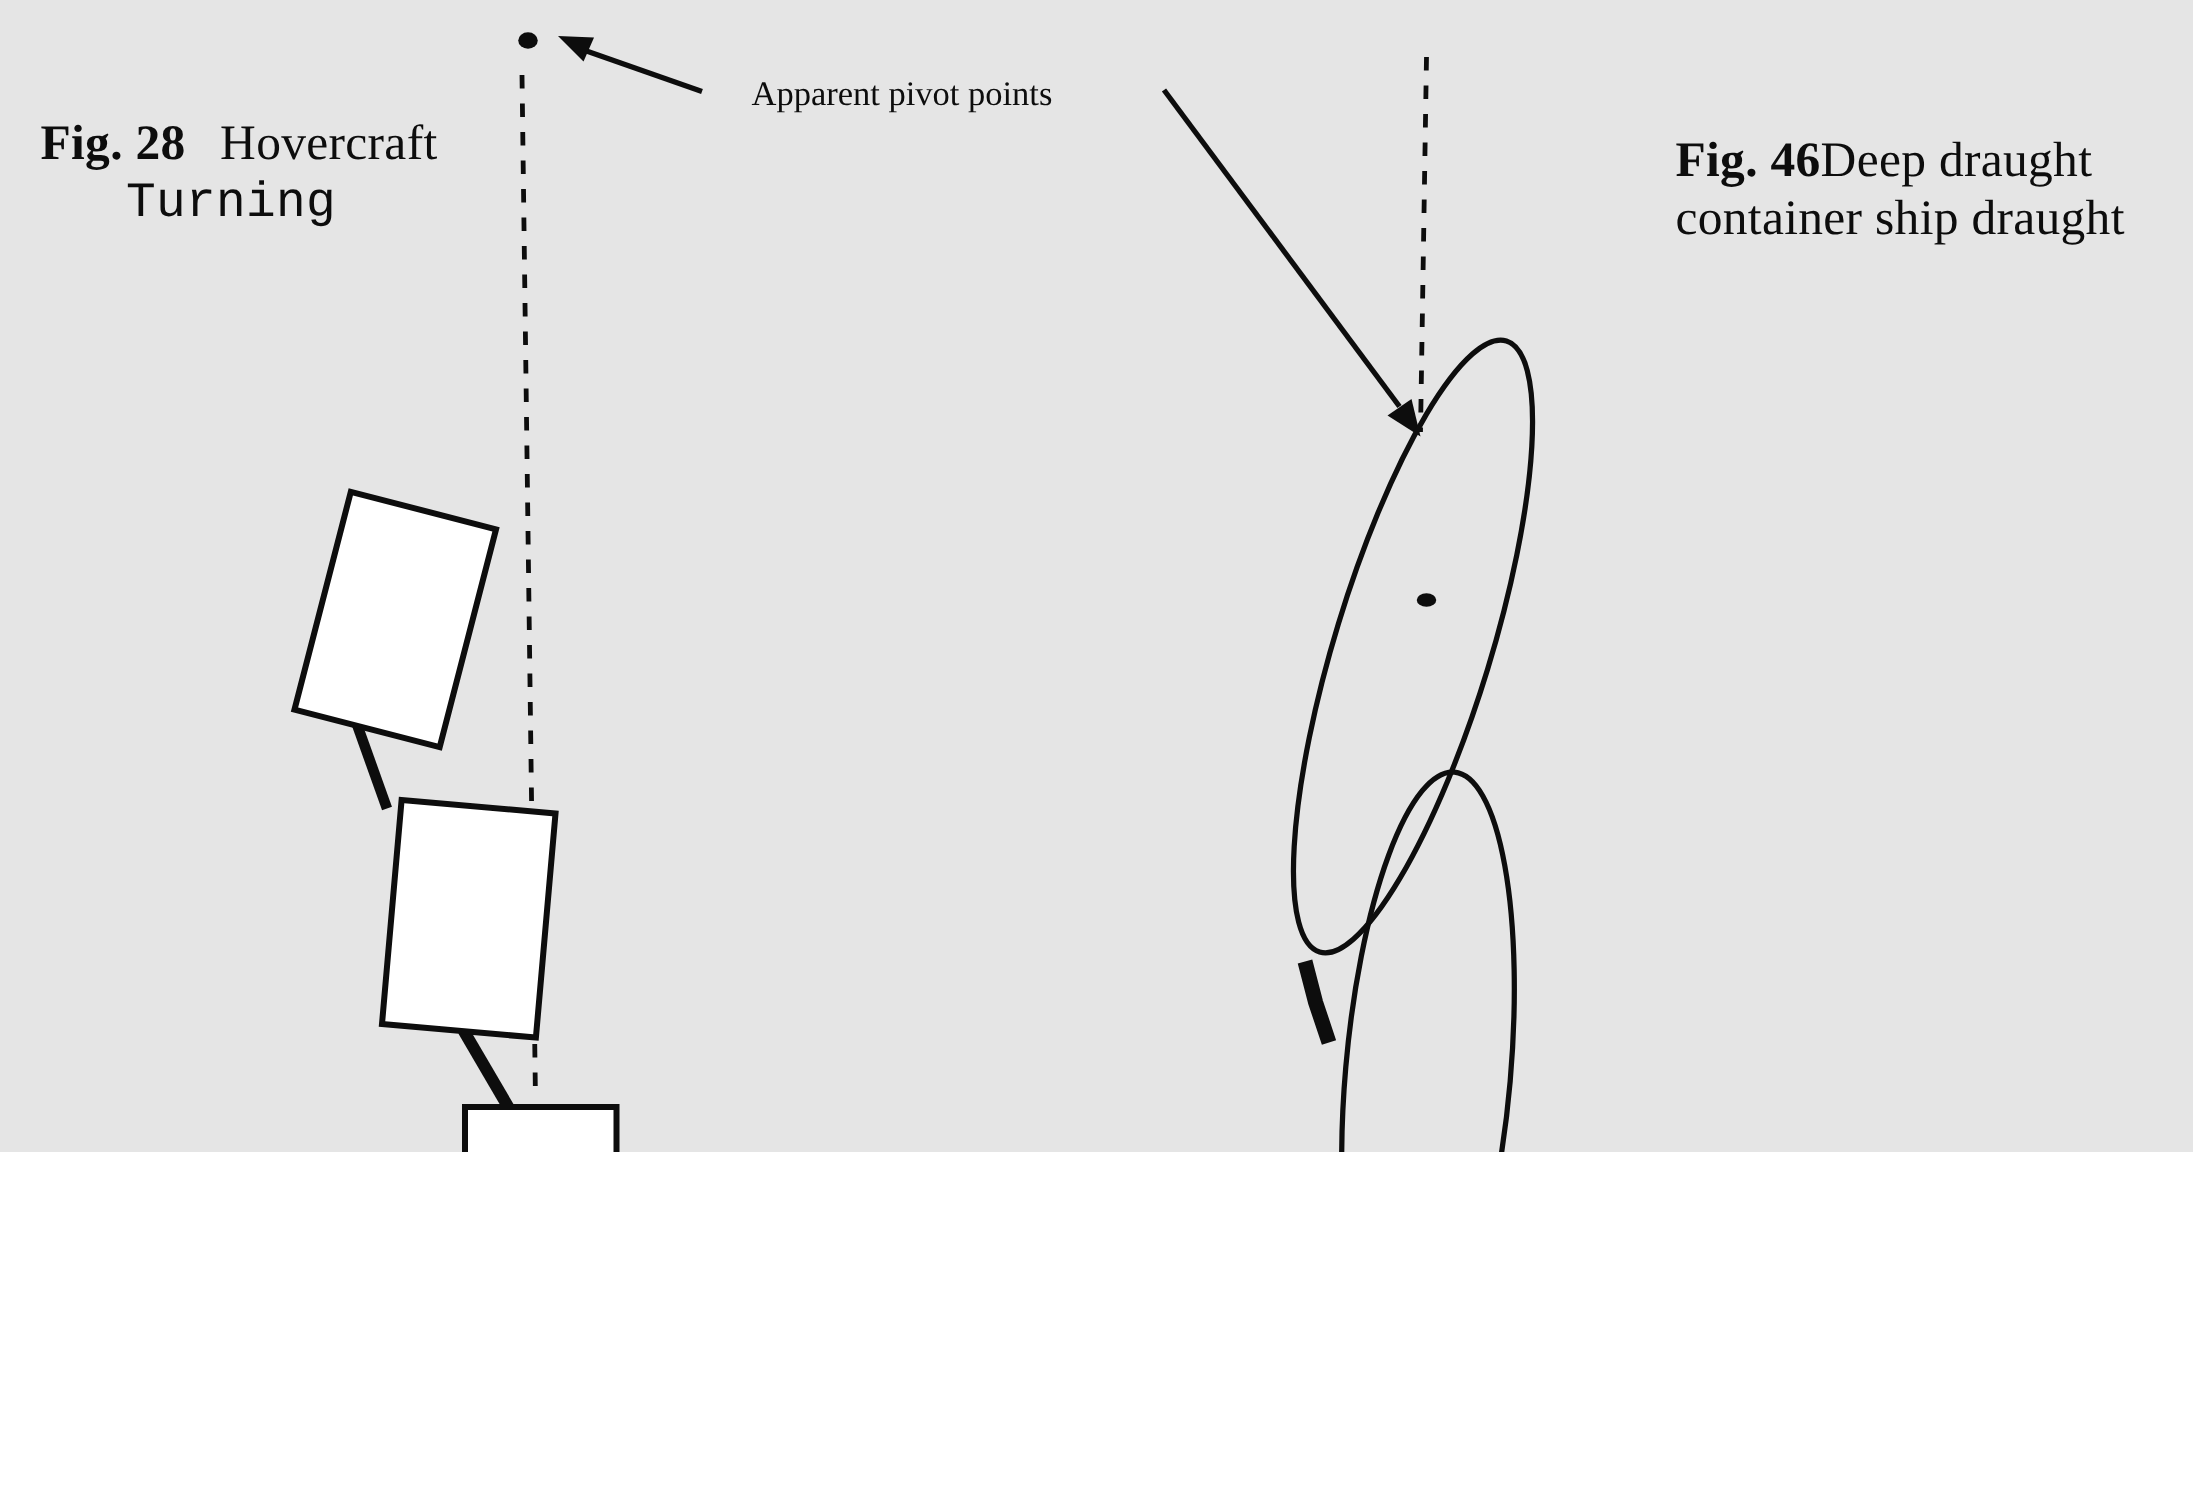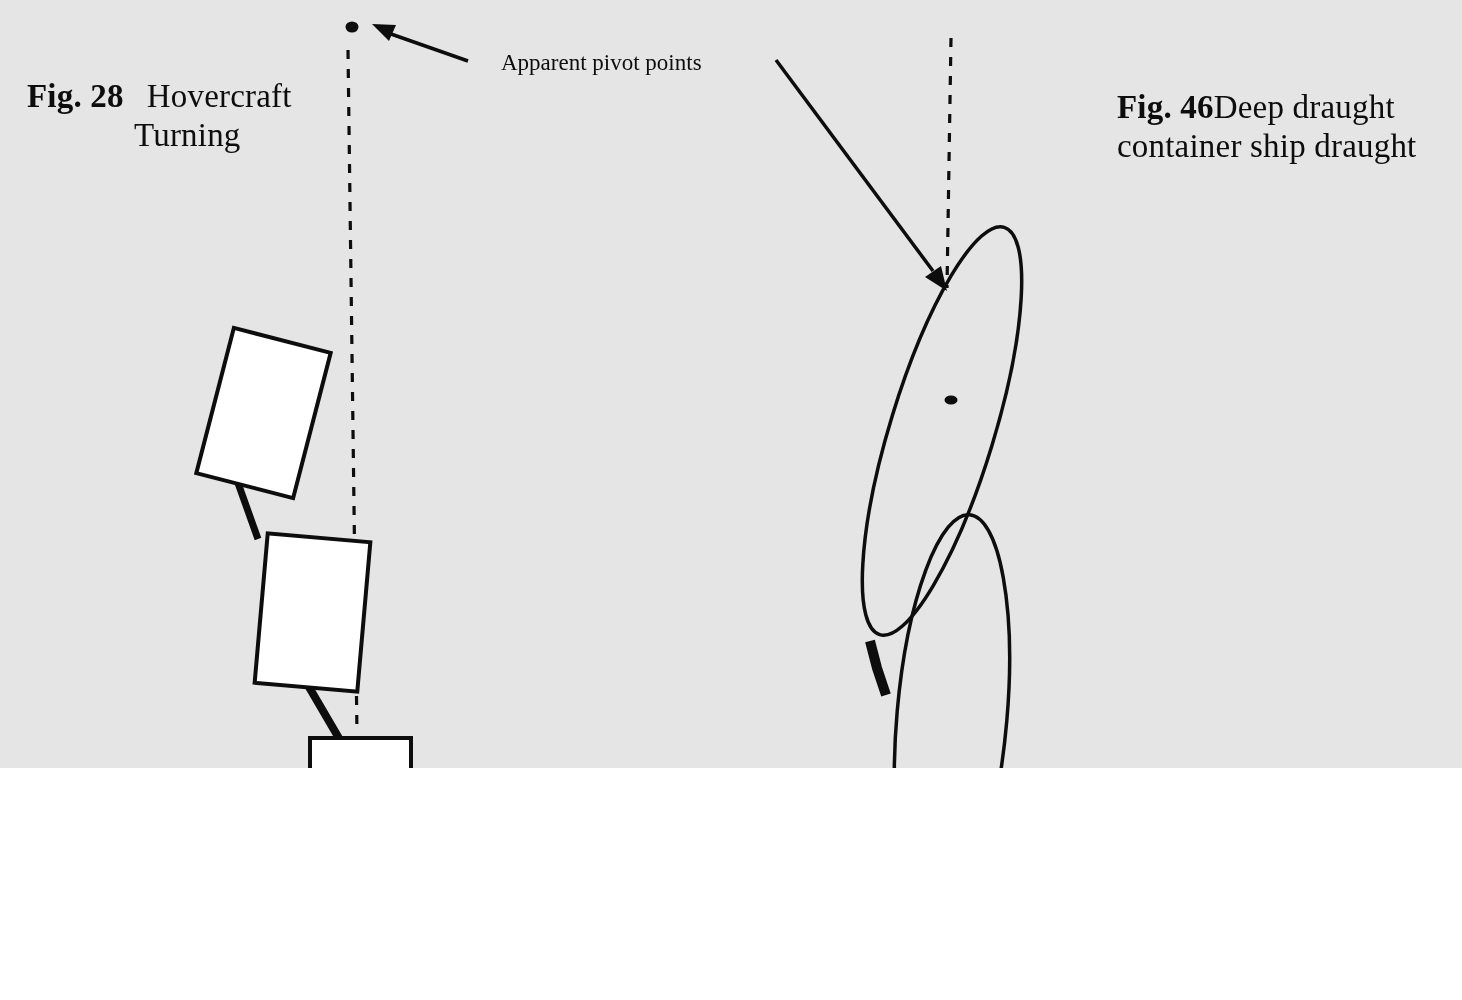--- a/index.html
+++ b/index.html
@@ -29,21 +29,21 @@
     line-height: 39px;
     white-space: nowrap;
     color: #0d0d0d;
     letter-spacing: 0.2px;
   }
   .cap-label {
     font-weight: 700;
   }
   .cap-title-gap-lg { margin-left: 23px; }
   .cap-title-gap-sm { }
-  .cap-indent { margin-left: 107px; }
+  .cap-indent { margin-left: 57px; font-family: Liberation Mono, monospace; }
   .pivot-label {
     position: absolute;
     left: 472px;
     top: 45px;
     font-size: 23px;
     line-height: 36px;
     white-space: nowrap;
     color: #0d0d0d;
     margin-left: 29px;
   }

